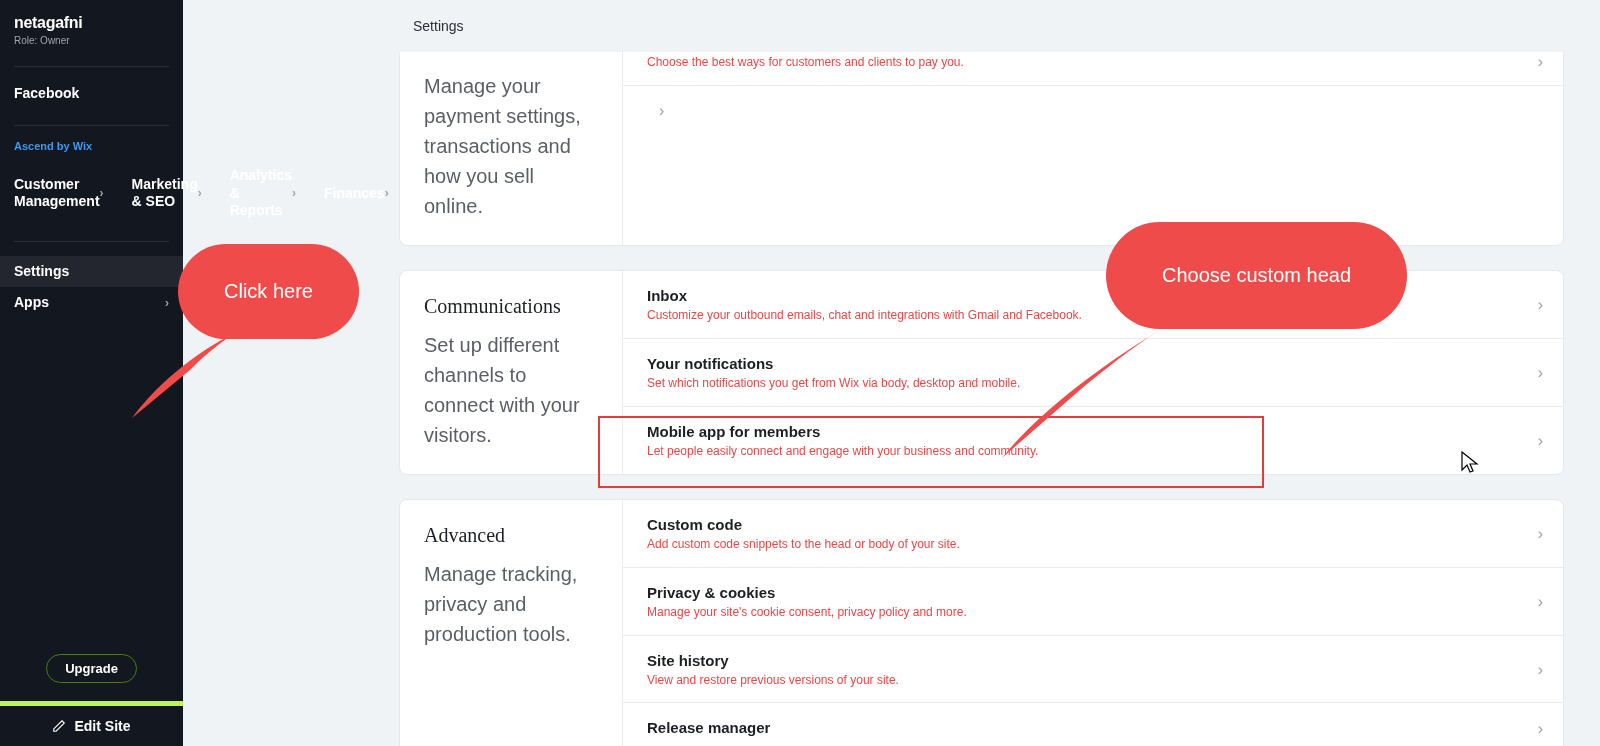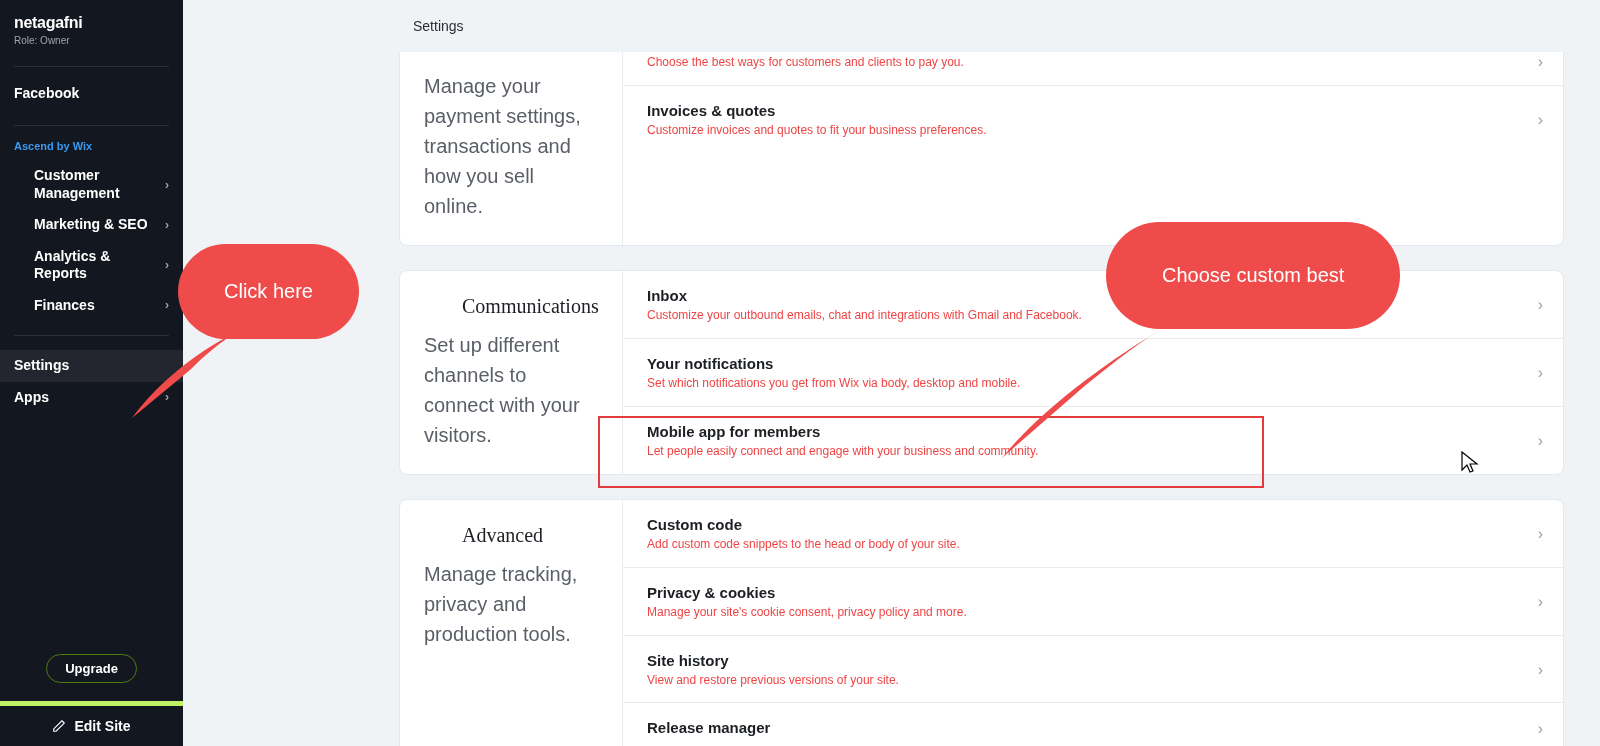--- a/index.html
+++ b/index.html
@@ -25,21 +25,21 @@
   .username { font-size: 16px; font-weight: 700; letter-spacing: -0.3px; }
   .role { font-size: 10px; color: #9ea5af; margin-top: 3px; }
   .setup { padding: 10px 14px 0 14px; margin-top: 6px; }
   .setup-title { font-size: 14px; font-weight: 700; }
   .progress-bar { height: 3px; width: 100%; background: #3a3f48; margin-top: 7px; border-radius: 2px; overflow: hidden; }
   .progress-fill { height: 100%; width: 75%; background: #2ecc71; }
   .step-left { font-size: 12px; color: #d8dbe0; margin-top: 10px; font-weight: 600;}
   .sb-divider { border-top: 1px solid #2a2f38; margin: 14px 14px; }
   .dash-link { padding: 4px 14px 10px 14px; font-size: 14px; font-weight: 600; }
   .ascend { font-size: 11px; color: #3a99f0; padding: 0 14px 8px 14px; font-weight: 600; }
-  .nav-group { display: flex; flex-direction: column; margin-left: 20px; }
+  .nav-group { display: flex; flex-direction: row; }
   .nav-item {
     display: flex;
     justify-content: space-between;
     align-items: center;
     padding: 7px 14px;
     font-size: 14px;
     font-weight: 600;
     cursor: pointer;
   }
   .nav-item .label { flex: 1; line-height: 1.25; }
@@ -95,21 +95,21 @@
     display: flex;
     margin-top: 24px;
     border: 1px solid #e5e8ec;
   }
   .section.first { margin-top: 0; margin-bottom: 0; padding-top: 4px; }
   .section-left {
     width: 222px;
     padding: 24px 24px 24px 24px;
     flex-shrink: 0;
   }
-  .section-title { font-size: 20px; font-weight: 500; color: #1c1f24; margin-bottom: 12px; font-family: Georgia, "Times New Roman", serif; margin-left: 38px; }
+  .section-title { font-size: 20px; font-weight: 500; color: #1c1f24; margin-bottom: 12px; font-family: Georgia, "Times New Roman", serif; }
   .section-desc { font-size: 20px; color: #5a5f67; line-height: 1.5; }
   .section-right { flex: 1; border-left: 1px solid #e9ebee; }
   .row {
     padding: 16px 20px 14px 24px;
     border-bottom: 1px solid #e9ebee;
     display: flex;
     align-items: center;
     justify-content: space-between;
     cursor: pointer;
     position: relative;
@@ -218,24 +218,20 @@
           <div class="section-desc">Manage your payment settings, transactions and how you sell online.</div>
         </div>
         <div class="section-right">
           <div class="row" style="padding-top:6px;">
             <div class="row-texts">
               <div class="row-desc">Choose the best ways for customers and clients to pay you.</div>
             </div>
             <div class="row-chev">›</div>
           </div>
           <div class="row">
-            <div class="row-texts">
-              <div class="row-title">Invoices &amp; quotes</div>
-              <div class="row-desc">Customize invoices and quotes to fit your business preferences.</div>
-            </div>
             <div class="row-chev">›</div>
           </div>
         </div>
       </div>
 
       <div class="section">
         <div class="section-left">
           <div class="section-title">Communications</div>
           <div class="section-desc">Set up different channels to connect with your visitors.</div>
         </div>
@@ -304,21 +300,21 @@
   </main>
 </div>
 
 <div class="bubble b1">Click here</div>
 <div class="tail1" style="top:330px; left:130px;">
   <svg width="110" height="90" viewBox="0 0 110 90">
     <path d="M110 0 C 70 20, 30 50, 2 88 L 60 40 C 75 25, 90 12, 110 0 Z" fill="#ef4b4b"></path>
   </svg>
 </div>
 
-<div class="bubble b2">Choose custom best</div>
+<div class="bubble b2">Choose custom head</div>
 <div class="tail2" style="top:330px; left:1000px;">
   <svg width="160" height="130" viewBox="0 0 160 130">
     <path d="M160 0 C 110 30, 40 80, 2 128 L 80 60 C 110 35, 140 12, 160 0 Z" fill="#ef4b4b"></path>
   </svg>
 </div>
 
 <div class="red-box" style="top:416px; left:598px; width:666px; height:72px;"></div>
 
 <div class="cursor">
   <svg width="20" height="24" viewBox="0 0 20 24">

